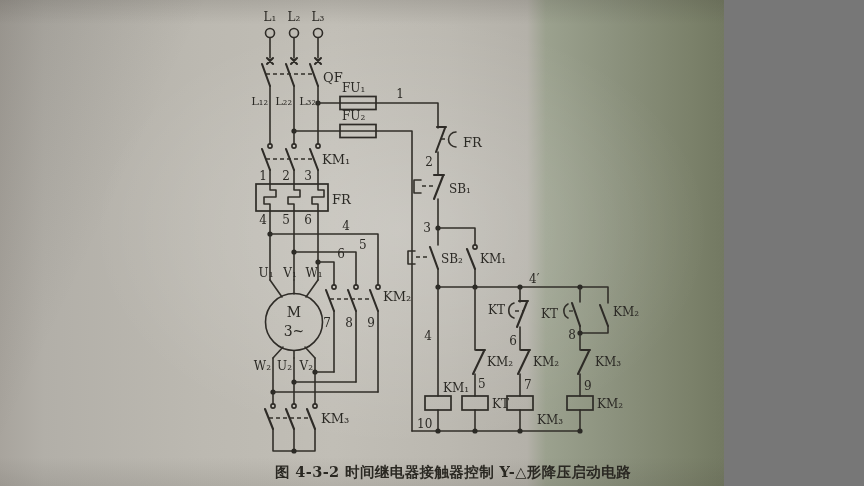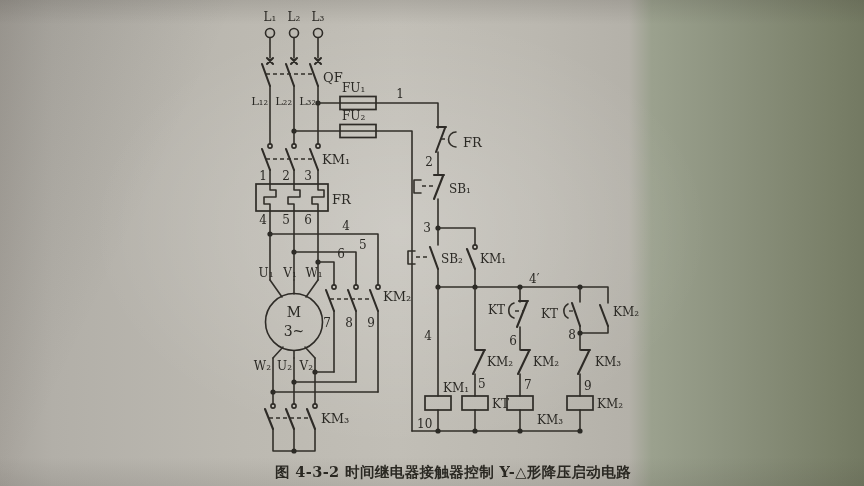--- a/index.html
+++ b/index.html
@@ -1,17 +1,17 @@
 <!DOCTYPE html>
 <html><head>
 <meta charset="utf-8">
 <style>
   html,body{margin:0;padding:0;background:#777;}
   .frame{
-    position:relative;width:864px;height:486px;overflow:hidden;
+    position:relative;width:724px;height:486px;overflow:hidden;
     background:
       radial-gradient(ellipse 430px 300px at 400px 230px, rgba(255,255,255,.20), rgba(255,255,255,0) 72%),
       linear-gradient(180deg, rgba(50,46,40,.14) 0, rgba(50,46,40,0) 5%, rgba(50,46,40,0) 94%, rgba(50,46,40,.10) 100%),
       linear-gradient(115deg, rgba(30,28,24,.12) 0, rgba(30,28,24,0) 22%),
       linear-gradient(90deg,#a8a49d 0,#b2afa8 6%,#bcb9b1 28%,#c1beb6 46%,#bbb8b0 62%,#b4b1a9 72.8%,#9ba18e 75.4%,#8d937f 84%,#7a8069 96%,#737962 100%);
     font-family:"DejaVu Serif","DejaVu Sans",serif;
   }
   svg.diagram{position:absolute;left:0;top:0;filter:blur(.28px) contrast(.95);}
   .w{stroke:#2e2b25;stroke-width:1.6;fill:none;stroke-linecap:round;stroke-linejoin:round;}
   .b{stroke:#2a2722;stroke-width:2.1;fill:none;stroke-linecap:round;}

